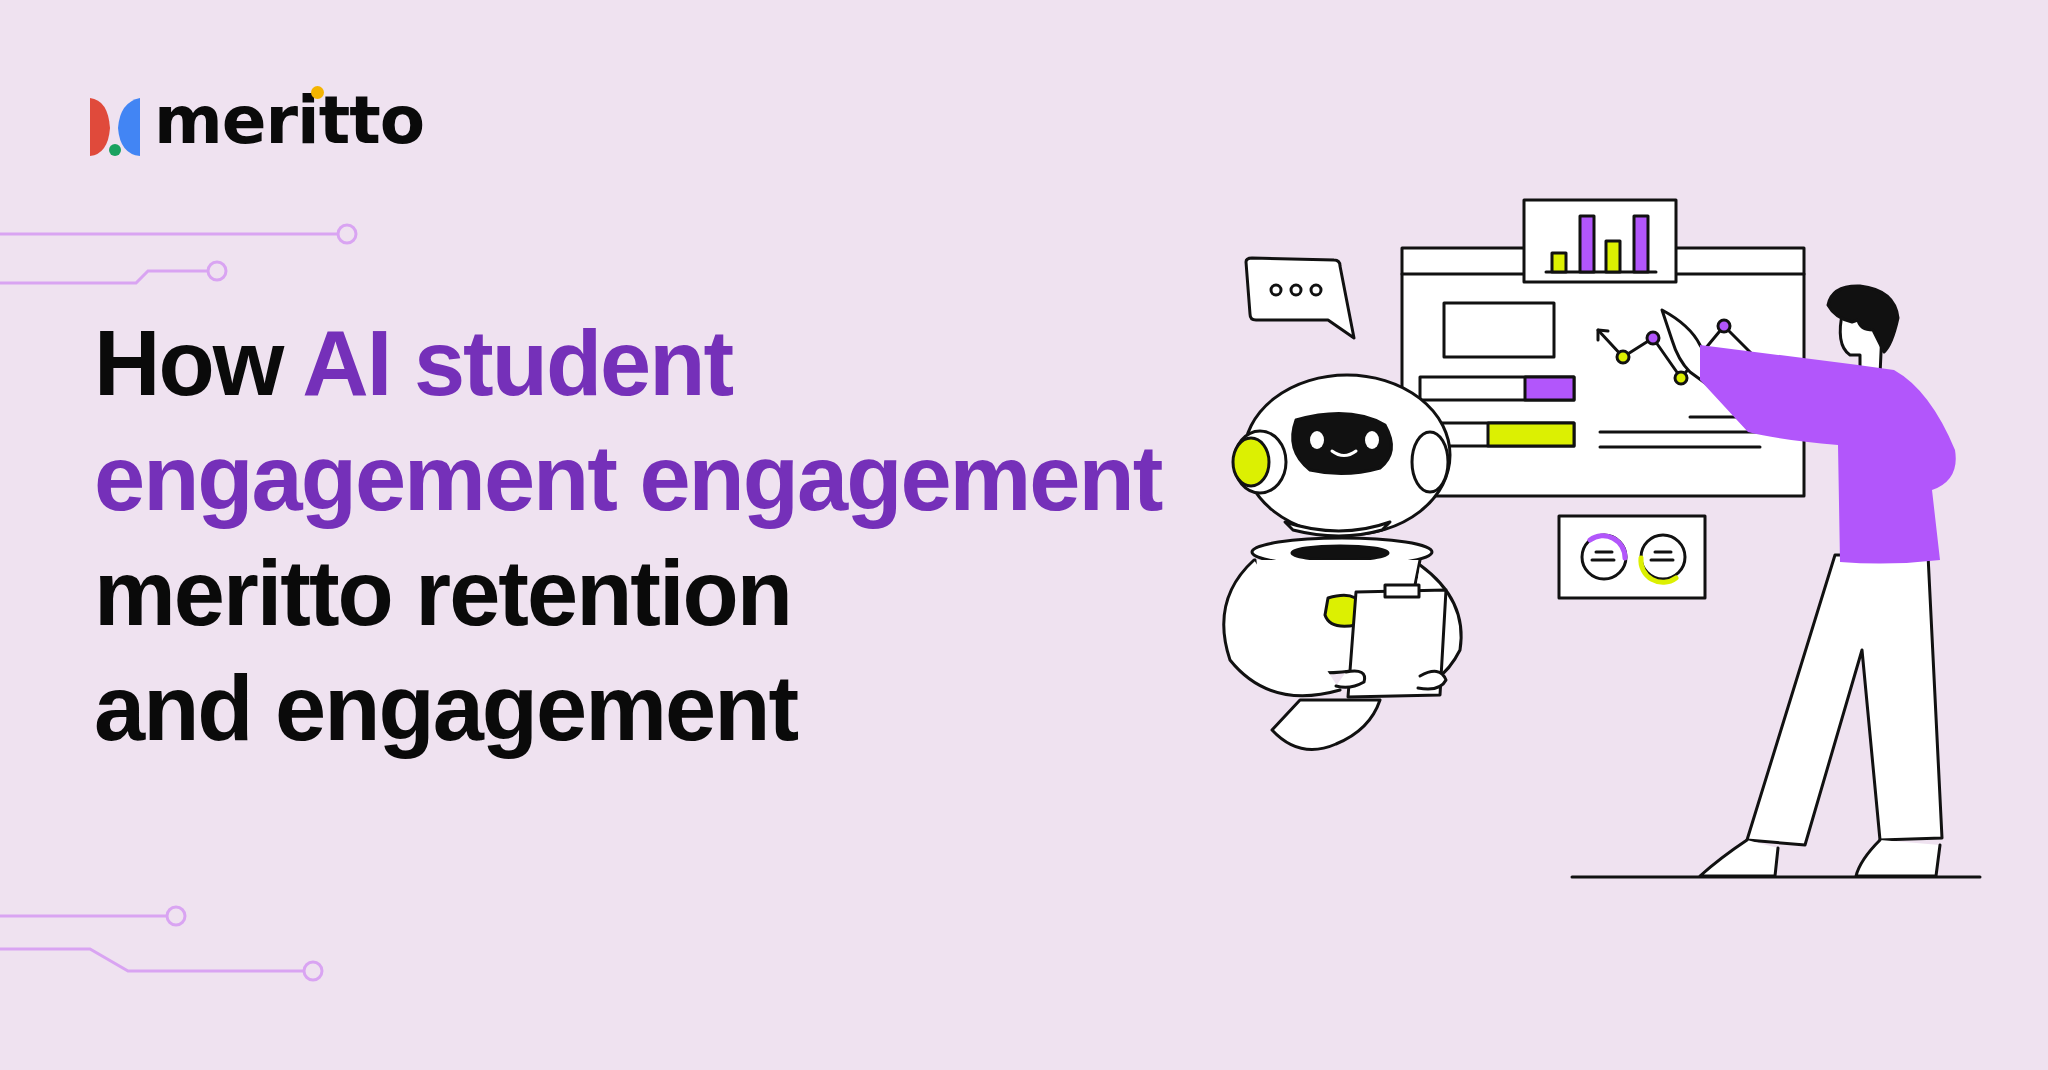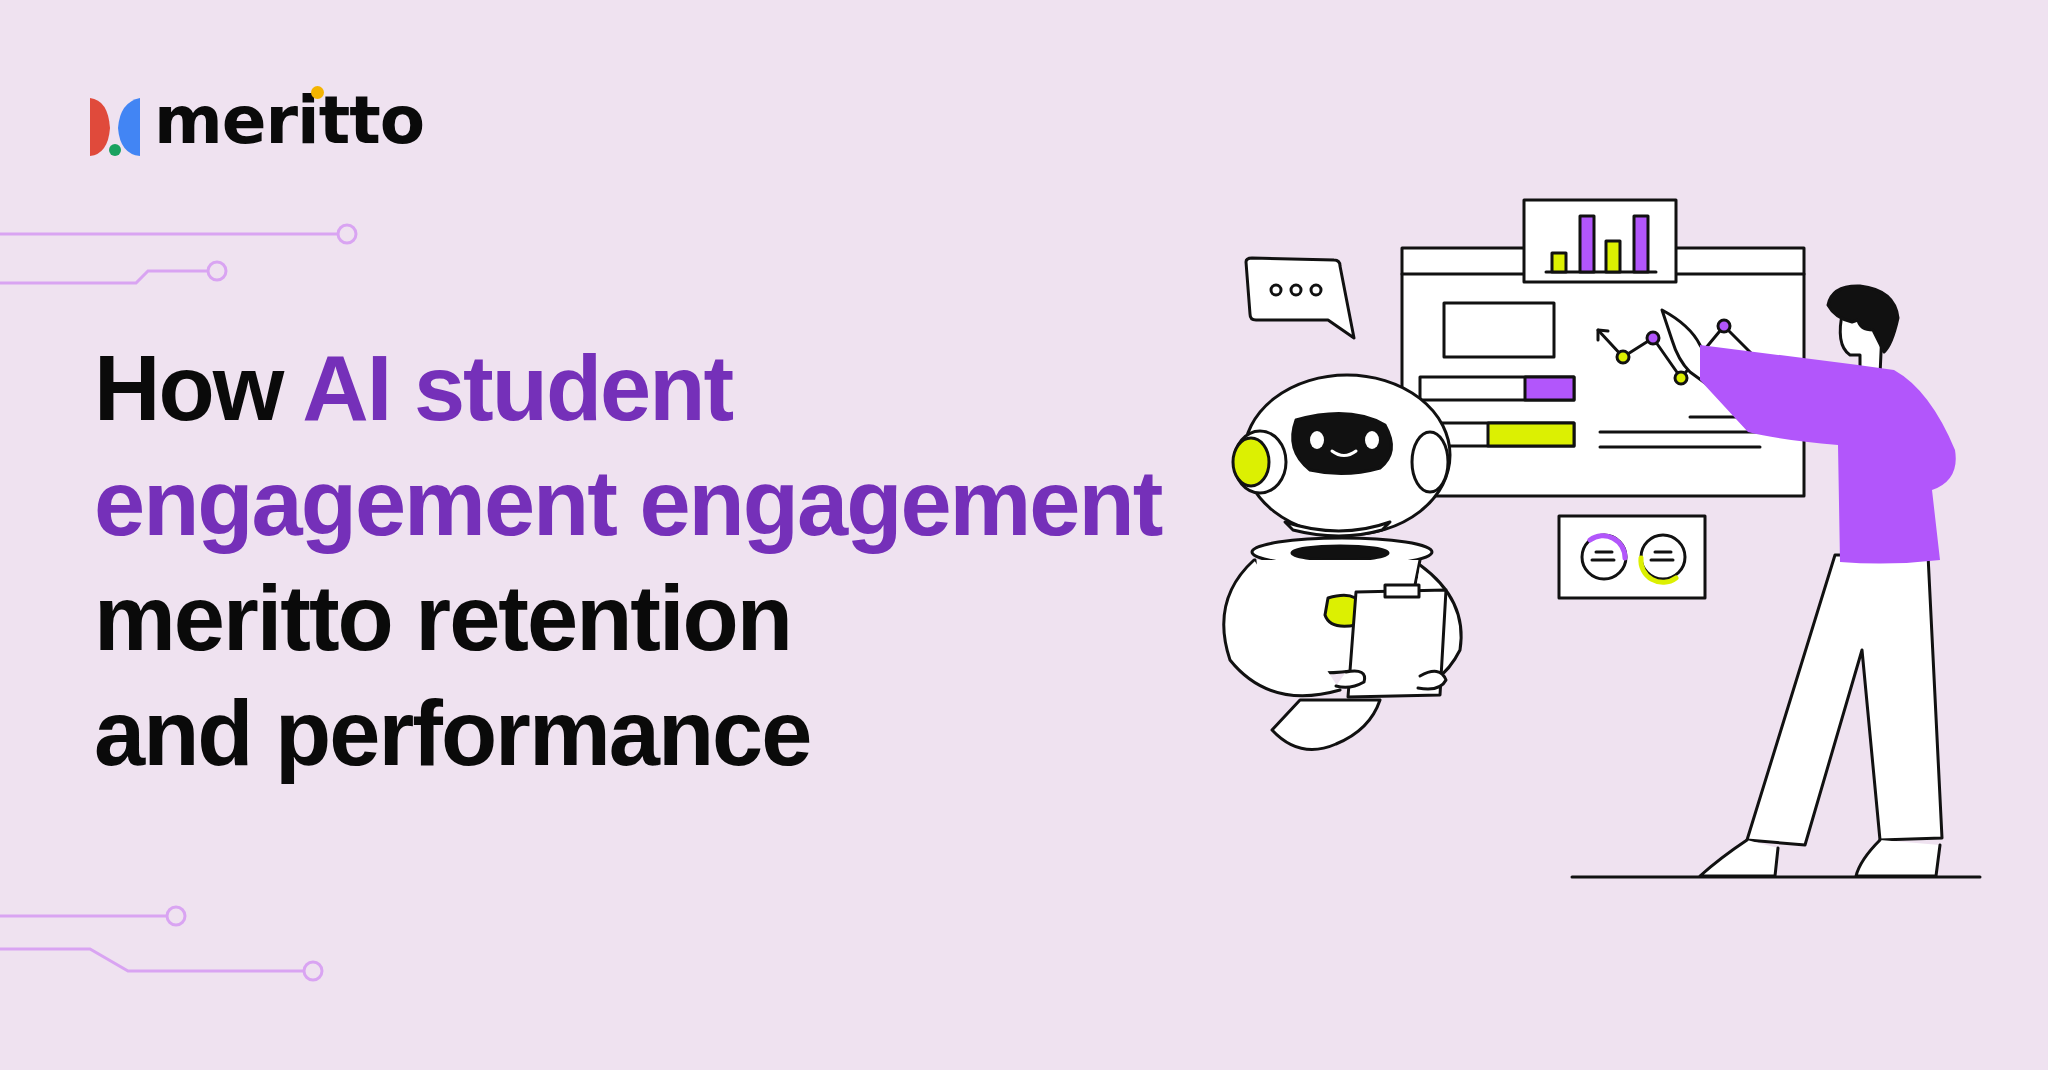--- a/index.html
+++ b/index.html
@@ -1,21 +1,21 @@
 <!DOCTYPE html>
 <html><head>
 <meta charset="utf-8">
 <style>
   html, body { margin:0; padding:0; }
   body { width:2048px; height:1070px; background:#efe2f0; position:relative; overflow:hidden; font-family:"Liberation Sans", sans-serif; }
   .logo { position:absolute; left:88px; top:88px; display:flex; }
   .logo-mark { width:58px; height:66px; position:relative; margin-right:8px; margin-top:6px; }
   .logo-text { font-family:"DejaVu Sans", sans-serif; font-weight:bold; font-size:66px; letter-spacing:-1px; color:#0a0a0a; line-height:1; position:relative; }
   .logo-dot { position:absolute; width:13px; height:13px; border-radius:50%; background:#f4b400; }
-  .headline { position:absolute; left:94px; top:331px; font-weight:bold; font-size:92px; line-height:115px; color:#0a0a0a; letter-spacing:-2px; margin:0; }
+  .headline { position:absolute; left:94px; top:306px; font-weight:bold; font-size:92px; line-height:115px; color:#0a0a0a; letter-spacing:-2px; margin:0; }
   .headline .line { display:block; white-space:nowrap; }
   .accent { color:#7530b9; }
   .circuit { position:absolute; left:0; top:0; }
   .illus { position:absolute; left:0; top:0; }
 </style>
 </head>
 <body>
 
 <svg class="circuit" width="2048" height="1070" viewBox="0 0 2048 1070">
   <g fill="none" stroke="#d9a4f2" stroke-width="3">
@@ -37,21 +37,21 @@
     <circle cx="27" cy="56" r="6" fill="#1aa260"></circle>
   </svg>
   <span class="logo-text">meritto</span>
   <span class="logo-dot" style="left:223px; top:-2px;"></span>
 </div>
 
 <h1 class="headline">
   <span class="line"><span>How </span><span class="accent">AI student</span></span>
   <span class="line accent">engagement engagement</span>
   <span class="line">meritto retention</span>
-  <span class="line">and performance</span>
+  <span class="line">and engagement</span>
 </h1>
 
 <svg class="illus" width="2048" height="1070" viewBox="0 0 2048 1070">
   <g stroke="#111" stroke-width="3" stroke-linejoin="round" stroke-linecap="round">
 
     <g>
       <rect x="1402" y="248" width="402" height="248" fill="#fff"></rect>
       <line x1="1402" y1="274" x2="1804" y2="274"></line>
 
       <rect x="1524" y="200" width="152" height="82" fill="#fff"></rect>

